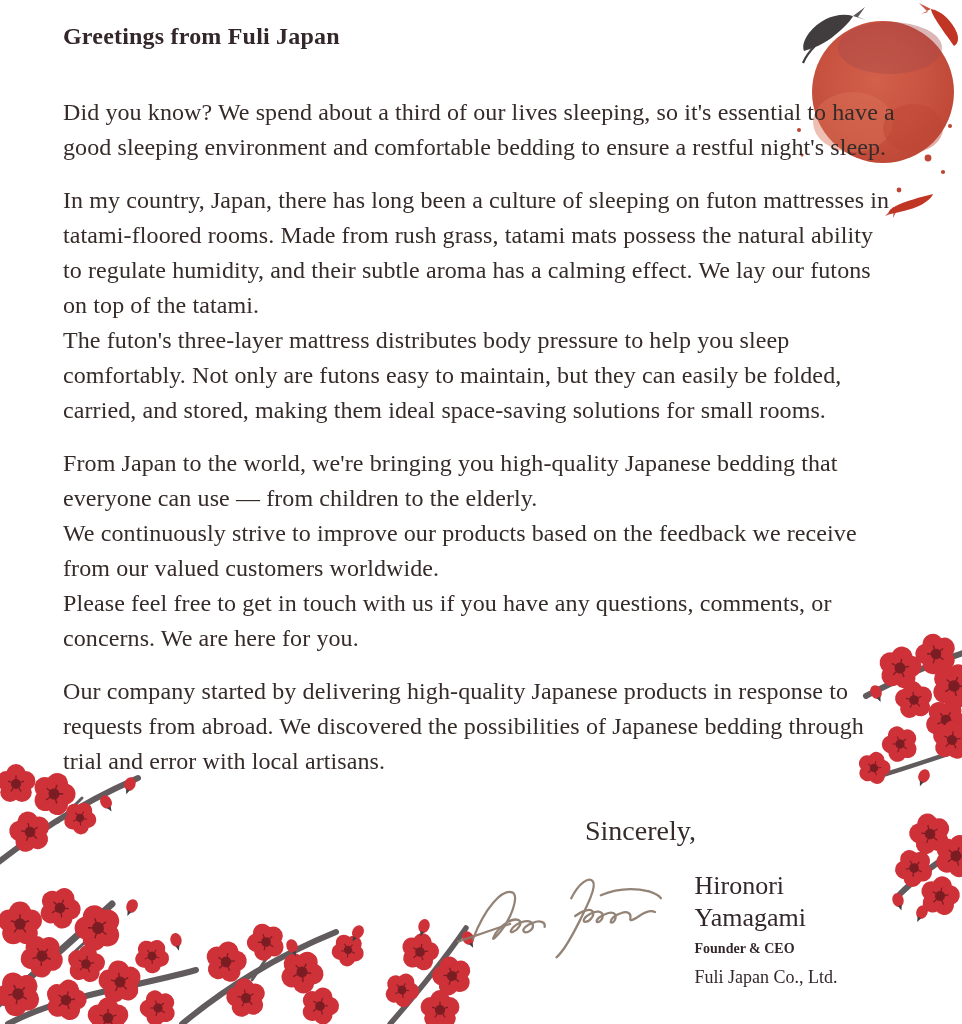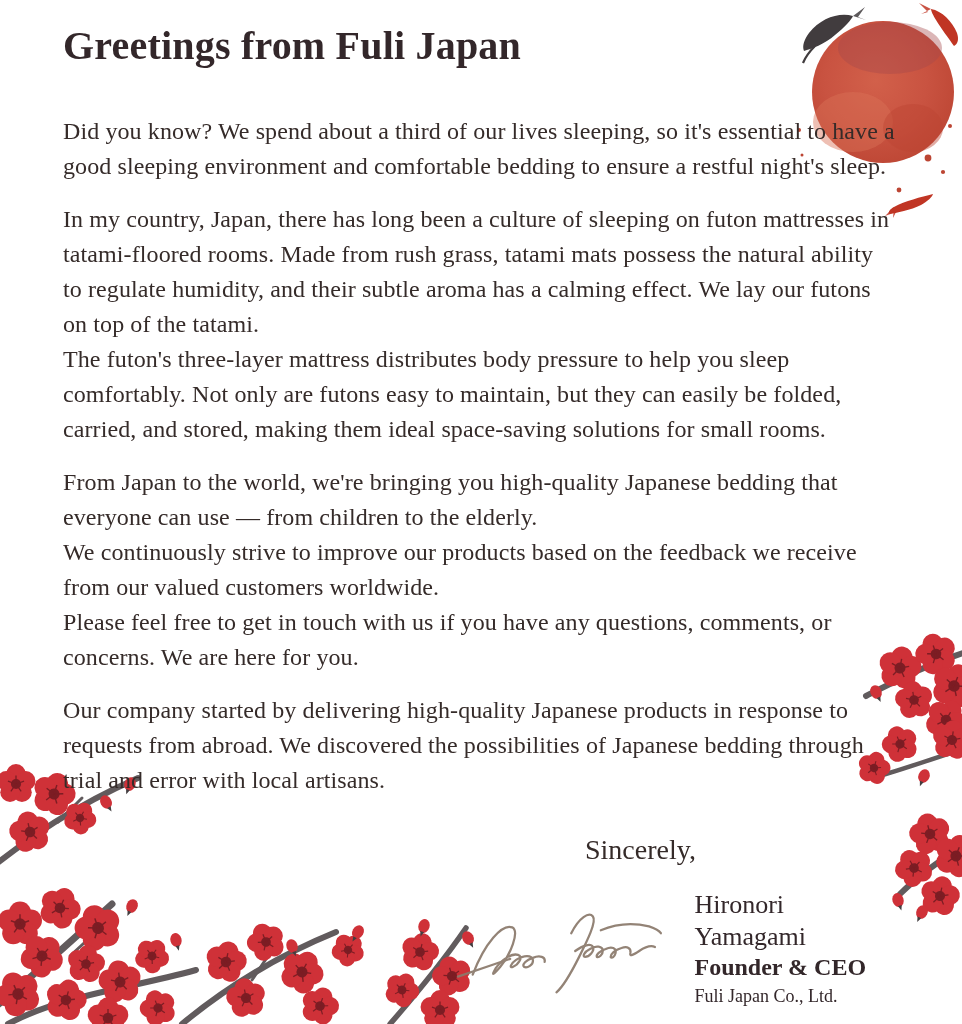--- a/index.html
+++ b/index.html
@@ -13,38 +13,38 @@
   .decor{position:absolute;z-index:0;pointer-events:none;}
   #sun-decor{left:795px;top:0;}
   #blossoms-left{left:0;top:756px;}
   #blossoms-right{left:828px;top:598px;}
   
   .letter{
     position:relative;z-index:1;
     padding:22px 64px 0 63px;
   }
   h1.title{
-    font-size:40px;line-height:1.2;font-weight:700;
+    font-size:24px;line-height:1.2;font-weight:700;
     margin:0 0 44px 0;letter-spacing:.2px;color:#33272a;
   }
   p.para{
     font-size:24px;line-height:35px;margin:10px 0 18px 0;
     white-space:pre-line;letter-spacing:.1px;
   }
   .closing{
     font-size:28px;line-height:35px;margin:34px 0 20px 0;
     padding-left:522px;
   }
   .sig-row{
-    display:flex;align-items:center;
+    display:flex;align-items:flex-start;
     margin-left:392px;margin-top:4px;
   }
   .sig-block{margin-left:8px;padding-top:2px;}
   .sig-name{font-size:26px;line-height:32px;font-weight:400;color:#33272a;}
-  .sig-role{font-size:24px;line-height:29px;font-weight:700;color:#33272a;}
+  .sig-role{font-size:14px;line-height:29px;font-weight:700;color:#33272a;}
   .sig-company{font-size:18px;line-height:29px;font-weight:400;color:#33272a;}
 </style>
 </head>
 <body>
 
 <svg id="sun-decor" class="decor" width="167" height="218" viewBox="0 0 167 218">
   <defs>
     <radialGradient id="sungrad" cx="45%" cy="42%" r="65%">
       <stop offset="0%" stop-color="#d2604a"></stop>
       <stop offset="55%" stop-color="#c95341"></stop>

